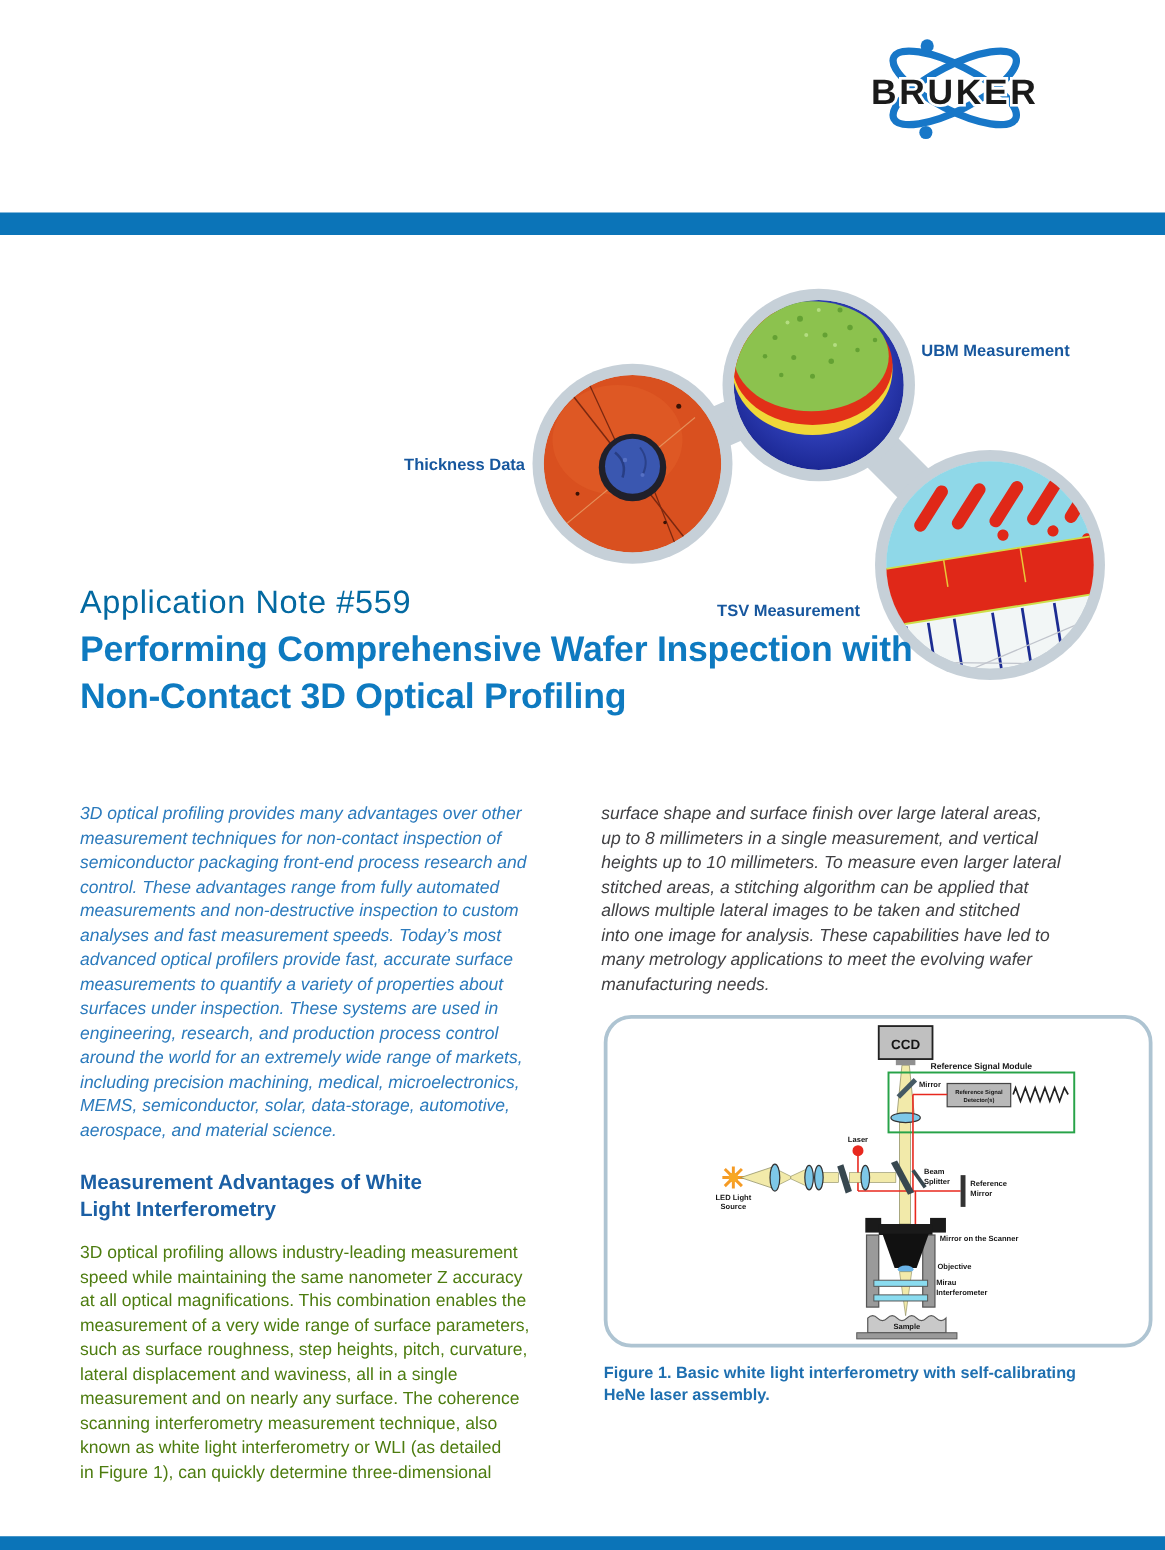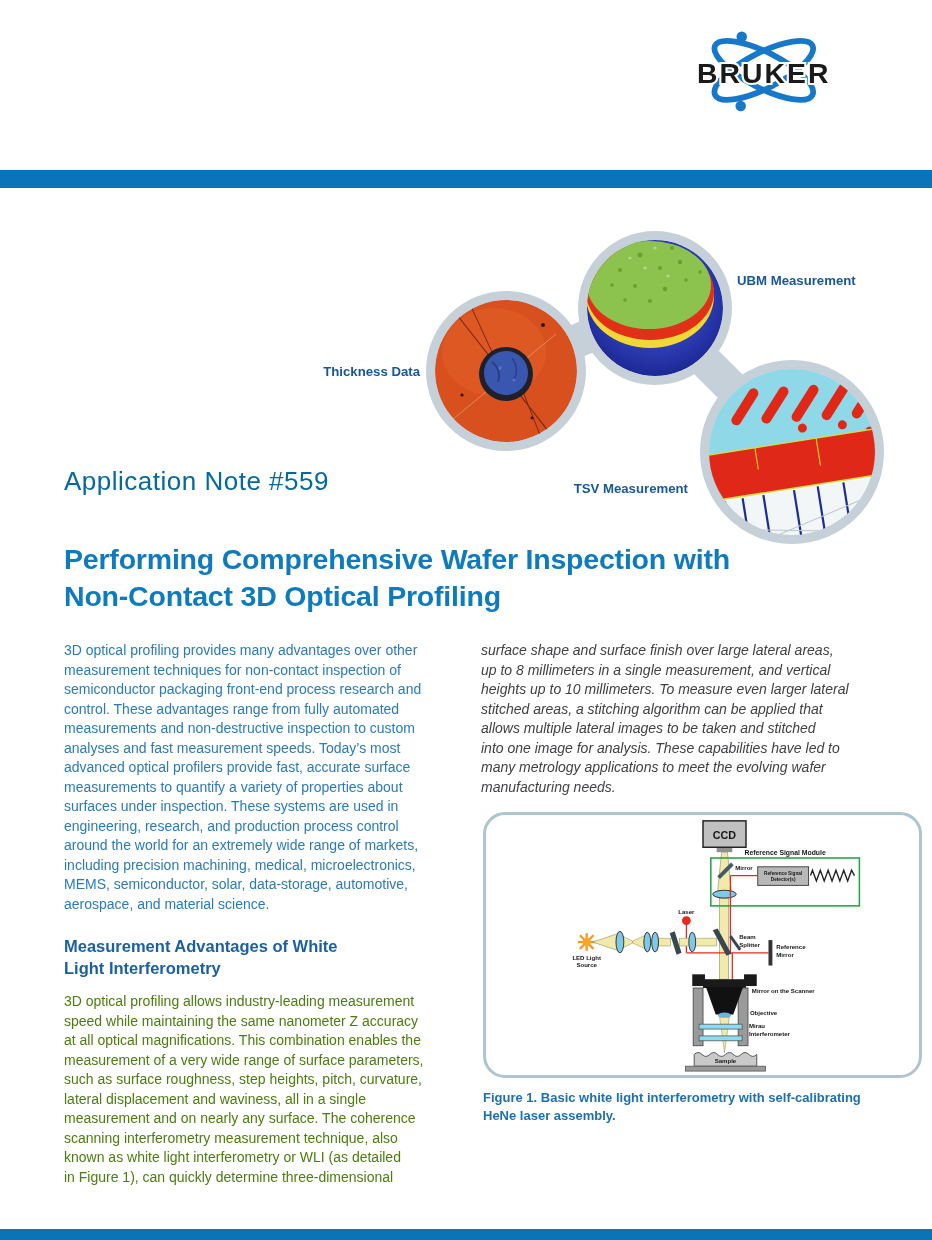--- a/index.html
+++ b/index.html
@@ -6,26 +6,26 @@
   .page{position:relative;width:932px;height:1240px;background:#ffffff;overflow:hidden;
         font-family:"Liberation Sans",sans-serif;}
   .bar{position:absolute;left:0;width:932px;background:#0b74b8;}
   .bar.top{top:170px;height:18px;}
   .bar.bottom{top:1229px;height:11px;}
   .logo-wrap{position:absolute;left:684px;top:22px;width:168px;height:96px;}
   .hero-svg{position:absolute;left:0;top:188px;width:932px;height:392px;}
   .kicker{position:absolute;left:64px;top:466px;font-size:26px;font-weight:400;
           color:#0369a1;letter-spacing:.5px;}
   .headline{position:absolute;left:64px;top:502px;color:#0e7ac0;font-weight:700;
-            font-size:28.5px;line-height:37px;letter-spacing:-.2px;margin-top:39px;}
+            font-size:28.5px;line-height:37px;letter-spacing:-.2px;}
   .line{white-space:nowrap;}
   .col{position:absolute;font-size:14px;line-height:19.5px;}
   .col-left{left:64px;width:400px;}
   .col-right{left:481px;width:400px;font-style:italic;}
-  .intro{top:641px;color:#2b7abc;}
+  .intro{top:641px;color:#2b7abc;font-style:italic;}
   .sec-head{position:absolute;left:64px;top:936px;color:#1b5fa4;font-weight:700;
             font-size:16.5px;line-height:21.5px;}
   .body2{top:992px;color:#4d7c0f;}
   .rightp{top:641px;color:#414144;}
   .figure-box{position:absolute;left:483px;top:812px;width:389px;height:260px;
               border:3px solid #aec4d2;border-radius:22px;background:#fff;padding-left:44px;}
   .figure-box svg{display:block;width:100%;height:100%;}
   .caption{position:absolute;left:483px;top:1089px;color:#1e6fb0;font-weight:700;
            font-size:13px;line-height:17.5px;}
   .diagram-label{font-family:"Liberation Sans",sans-serif;font-weight:700;fill:#161616;}

